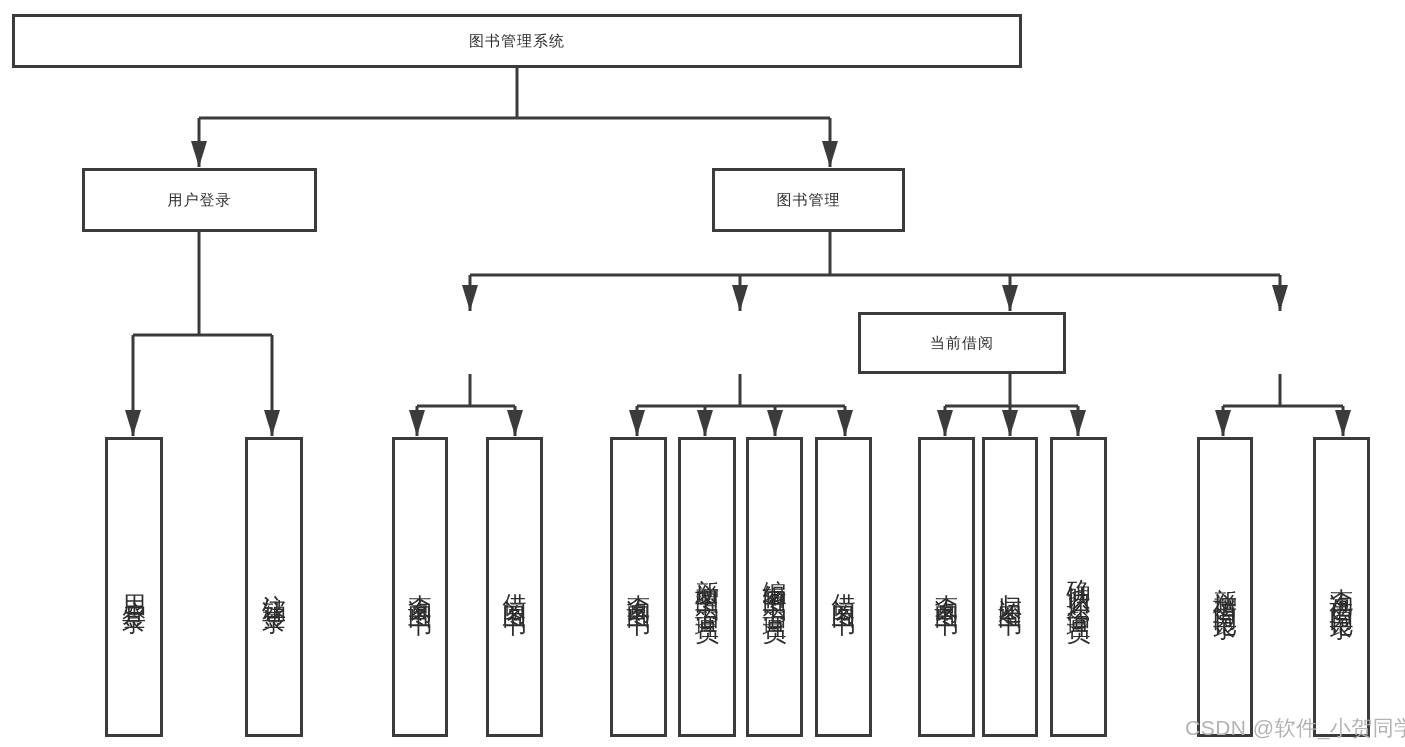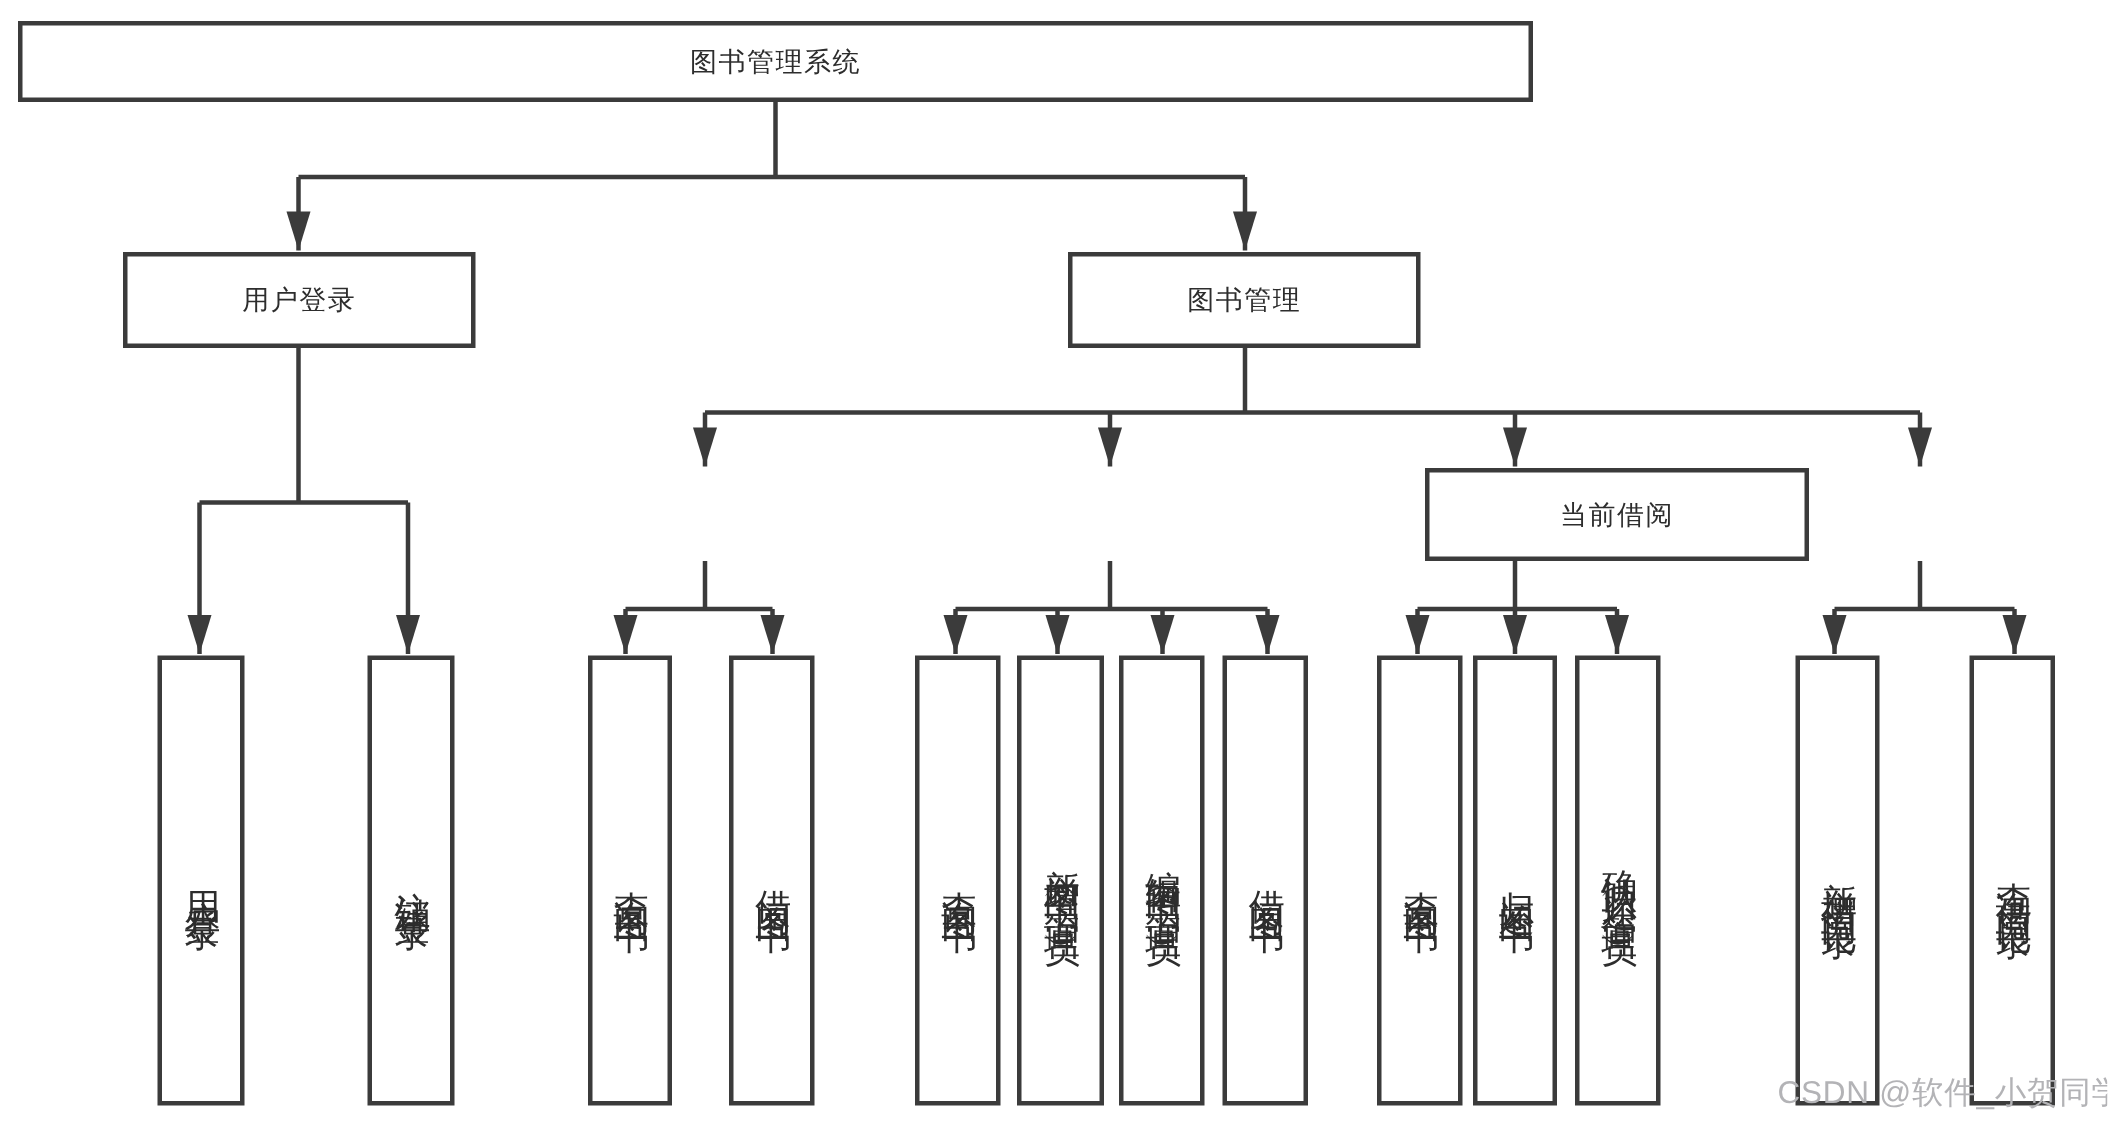--- a/index.html
+++ b/index.html
@@ -15,21 +15,21 @@
     position:absolute;
     box-sizing:border-box;
     border:3px solid #3b3b3b;
     background:#ffffff;
     display:flex;
     align-items:center;
     justify-content:center;
     color:#2d2d2d;
   }
   .hnode{
-    font-size:18px;
+    font-size:15px;
     letter-spacing:1px;
     white-space:nowrap;
   }
   .vnode{
     font-size:24px;
     line-height:1;
     writing-mode:vertical-rl;
     text-orientation:mixed;
     letter-spacing:6px;
     top:437px;
@@ -97,23 +97,23 @@
       <path d="M1280,374 V406"></path>
       <path d="M1223,406 H1343"></path>
       <path d="M1223,406 V436" marker-end="url(#arw)"></path>
       <path d="M1343,406 V436" marker-end="url(#arw)"></path>
     </g>
   </svg>
 
   <div class="node hnode" style="left:12px;top:14px;width:1010px;height:54px">图书管理系统</div>
 
   <div class="node hnode" style="left:82px;top:168px;width:235px;height:64px">用户登录</div>
-  <div class="node hnode" style="left:712px;top:168px;width:235px;height:64px">图书管理</div>
+  <div class="node hnode" style="left:712px;top:168px;width:193px;height:64px">图书管理</div>
 
-  <div class="node hnode" style="left:950px;top:312px;width:256px;height:62px">当前借阅</div>
+  <div class="node hnode" style="left:858px;top:312px;width:208px;height:62px">当前借阅</div>
 
   <div class="node vnode" style="left:105px;width:58px">用户登录</div>
   <div class="node vnode" style="left:245px;width:58px">注销登录</div>
 
   <div class="node vnode" style="left:392px;width:56px">查询图书</div>
   <div class="node vnode" style="left:486px;width:57px">借阅图书</div>
 
   <div class="node vnode" style="left:610px;width:57px">查询图书</div>
   <div class="node vnode" style="left:678px;width:58px">新增图书（管理员）</div>
   <div class="node vnode" style="left:746px;width:57px">编辑图书（管理员）</div>

